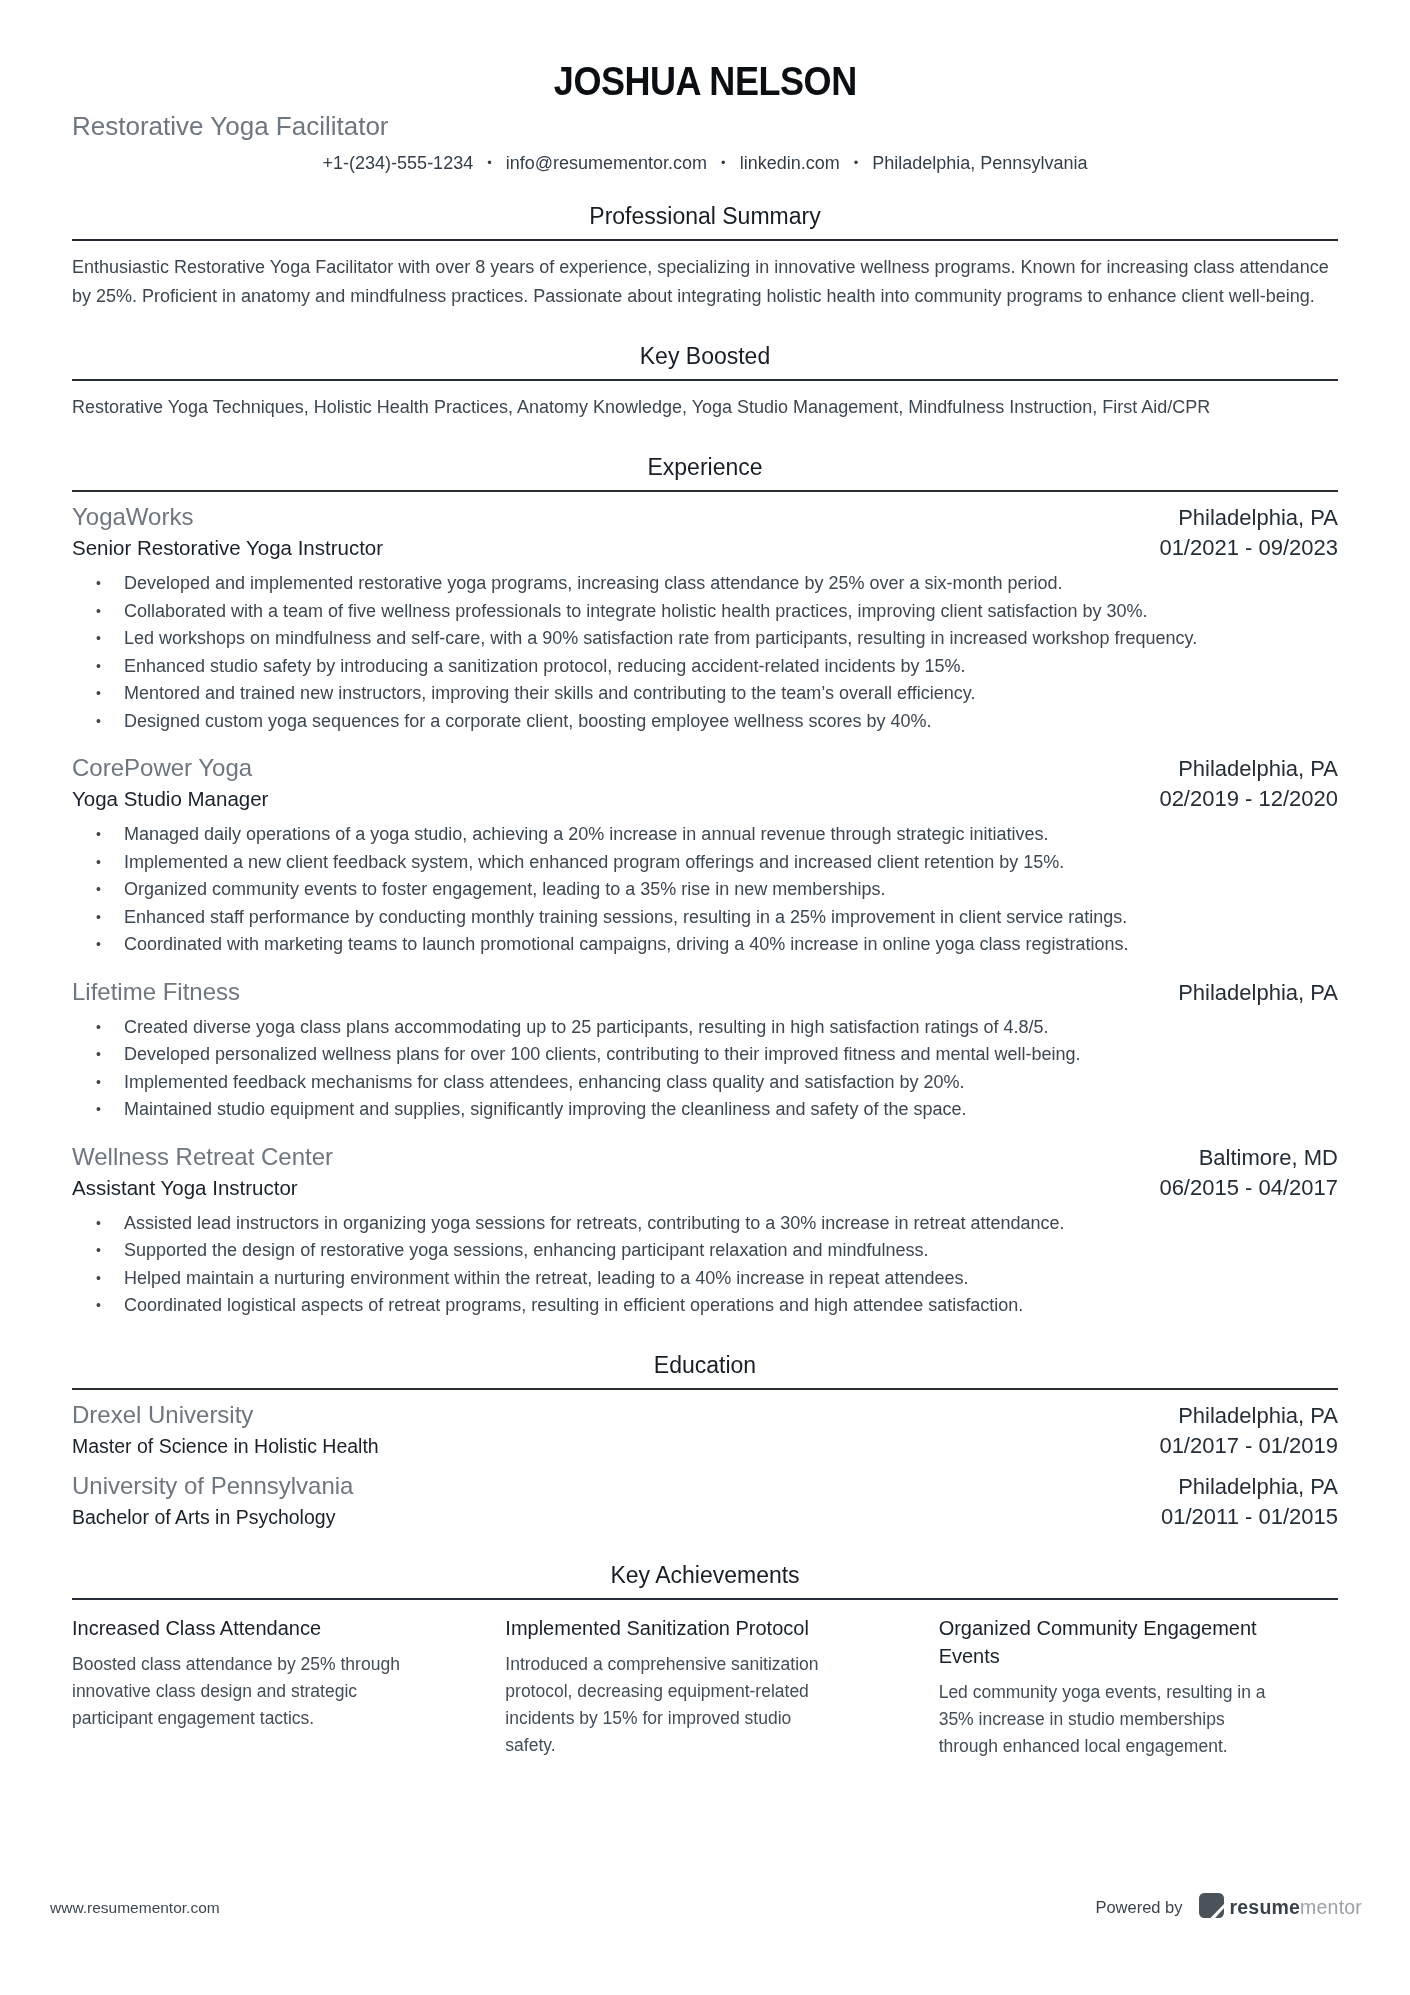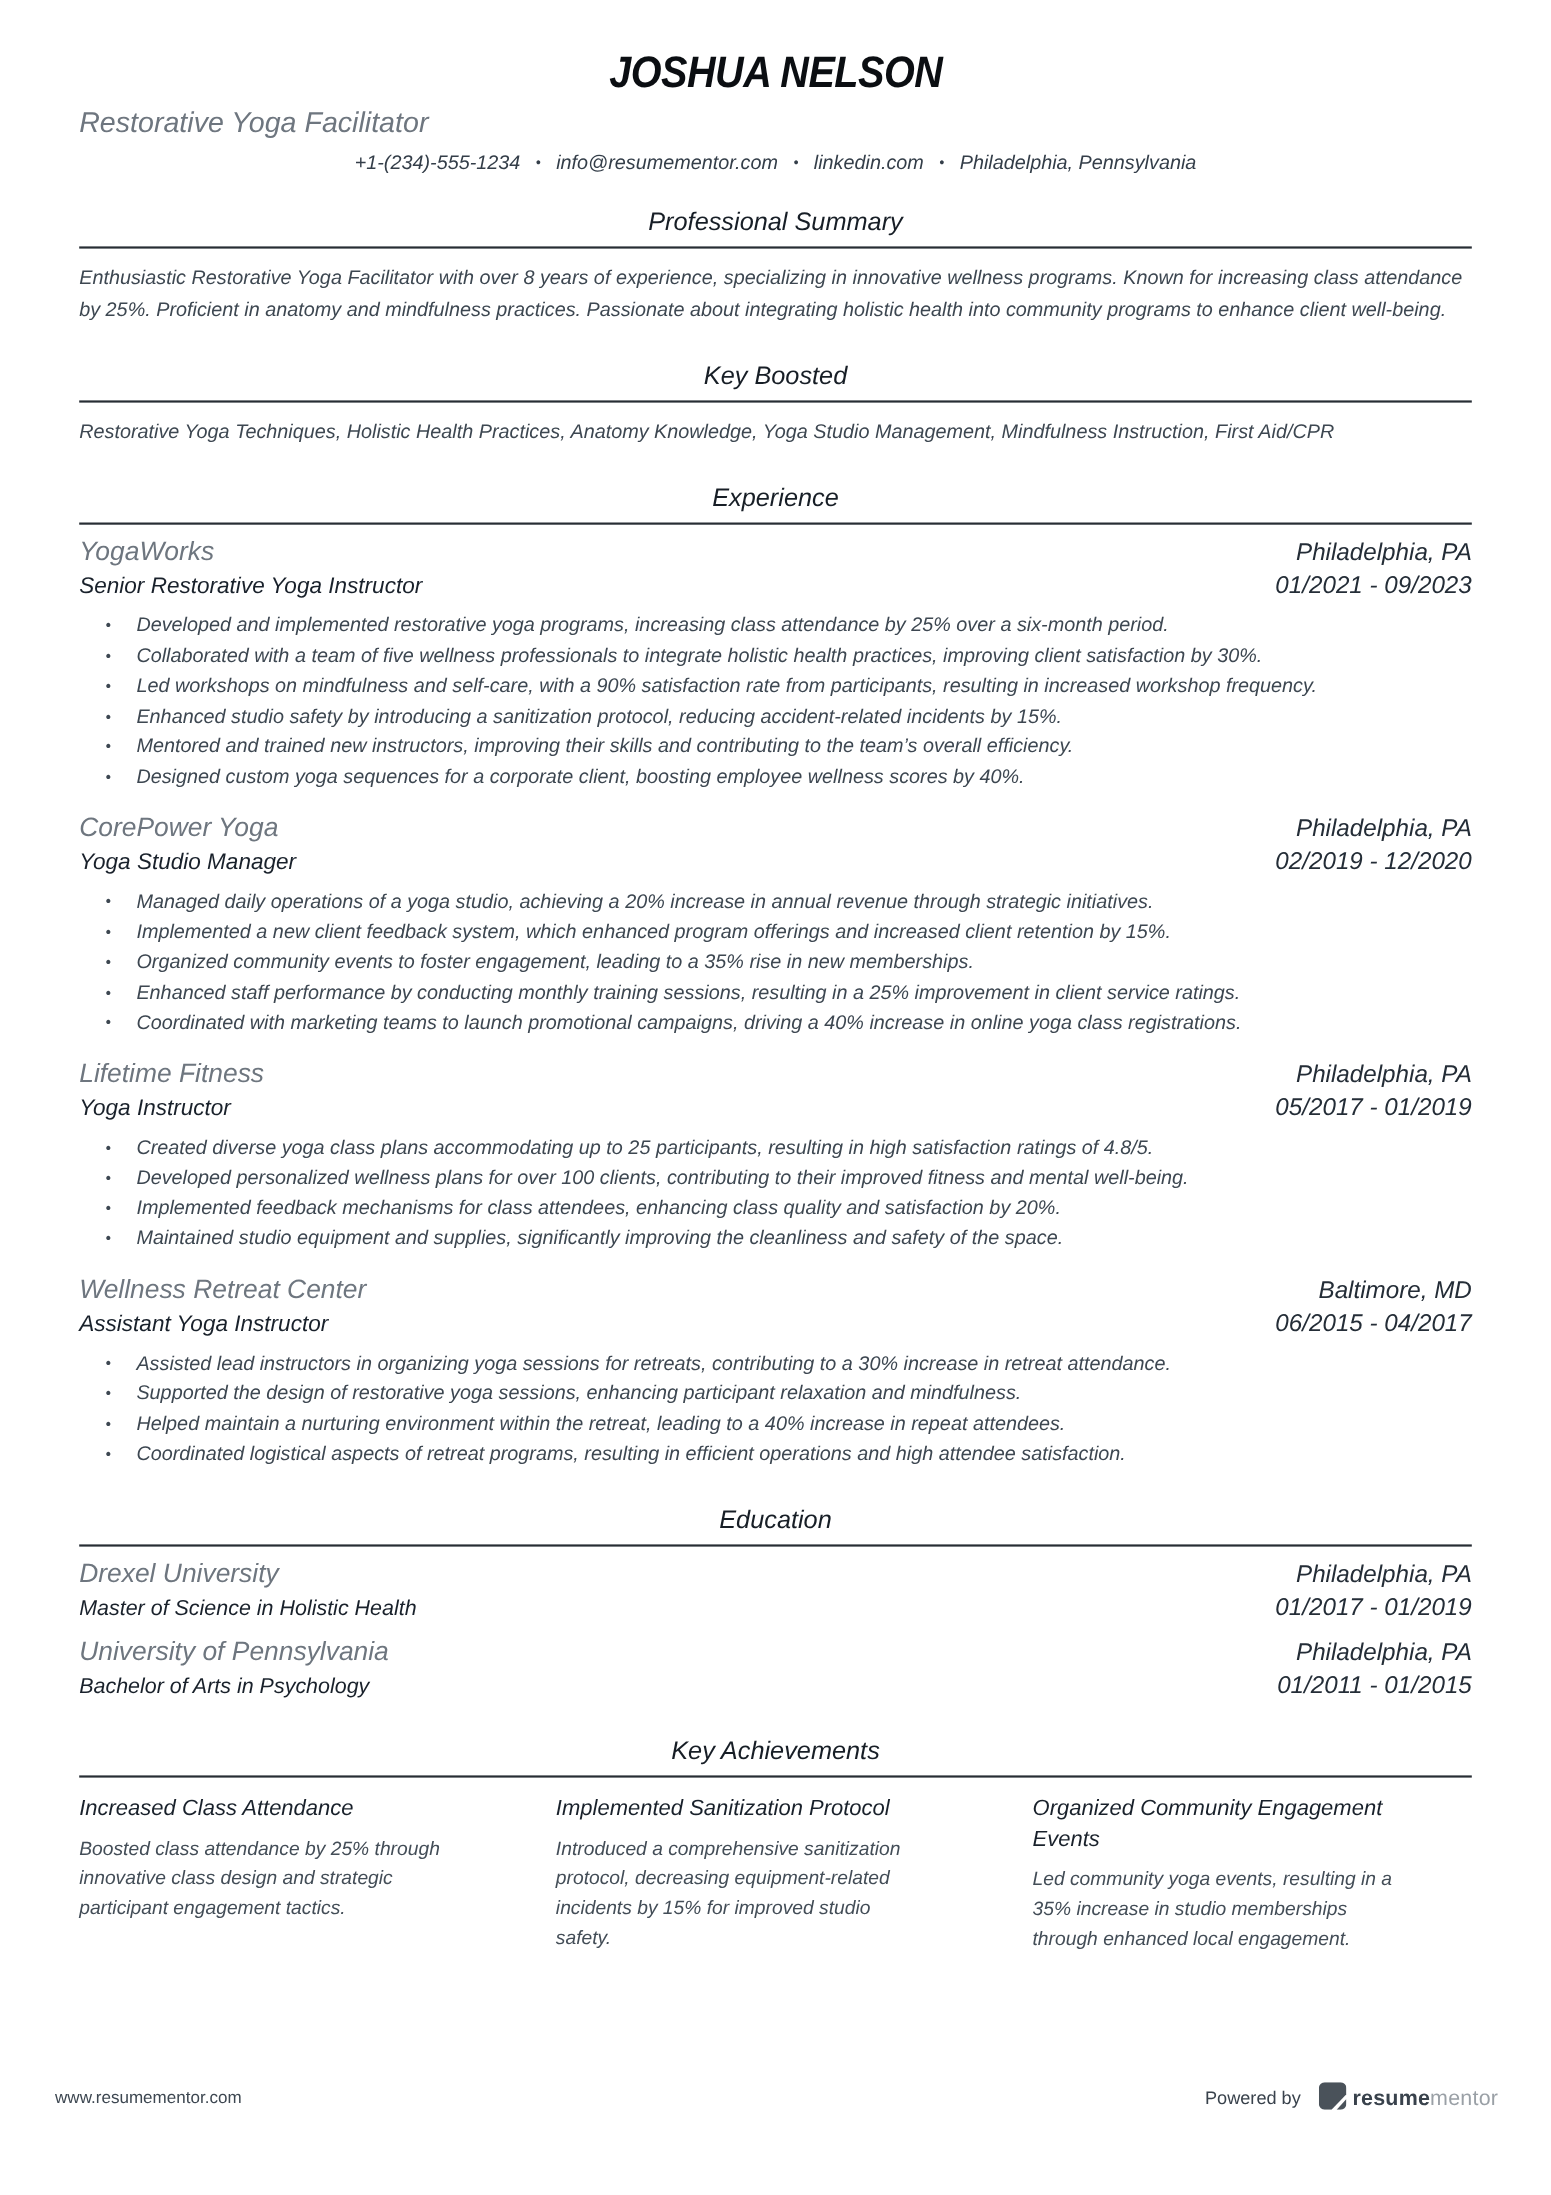--- a/index.html
+++ b/index.html
@@ -2,21 +2,21 @@
 <html><head>
 <meta charset="utf-8">
 <style>
   html,body{margin:0;padding:0;background:#ffffff;}
   body{
     width:1410px;height:1995px;position:relative;
     font-family:"Liberation Sans", sans-serif;
     color:#3d4751;
     -webkit-font-smoothing:antialiased;
   }
-  .page{padding:44px 72px 0 72px;font-style:italic;}
+  .page{padding:59px 72px 0 72px;}
 
   
   .name{
     text-align:center;font-size:40px;line-height:44px;font-weight:900;
     color:#0b0e12;letter-spacing:-0.5px;
   }
   .name > span{display:inline-block;transform:scaleX(0.9);transform-origin:center;}
   .role{
     text-align:left;font-size:26px;line-height:30px;color:#6e767f;margin-top:8px;font-weight:400;
   }
@@ -160,24 +160,20 @@
           <span class="dot">•</span>
           <span class="bt">Coordinated with marketing teams to launch promotional campaigns, driving a 40% increase in online yoga class registrations.</span>
         </div>
     </div>
   </div>
 
   <div class="job">
     <div class="erow">
       <span class="company">Lifetime Fitness</span>
       <span class="meta">Philadelphia, PA</span>
-    </div>
-    <div class="erow jtitle-row">
-      <span class="jtitle">Yoga Instructor</span>
-      <span class="meta">05/2017 - 01/2019</span>
     </div>
     <div class="bullets">
       <div class="bullet">
           <span class="dot">•</span>
           <span class="bt">Created diverse yoga class plans accommodating up to 25 participants, resulting in high satisfaction ratings of 4.8/5.</span>
         </div>
       <div class="bullet">
           <span class="dot">•</span>
           <span class="bt">Developed personalized wellness plans for over 100 clients, contributing to their improved fitness and mental well-being.</span>
         </div>

